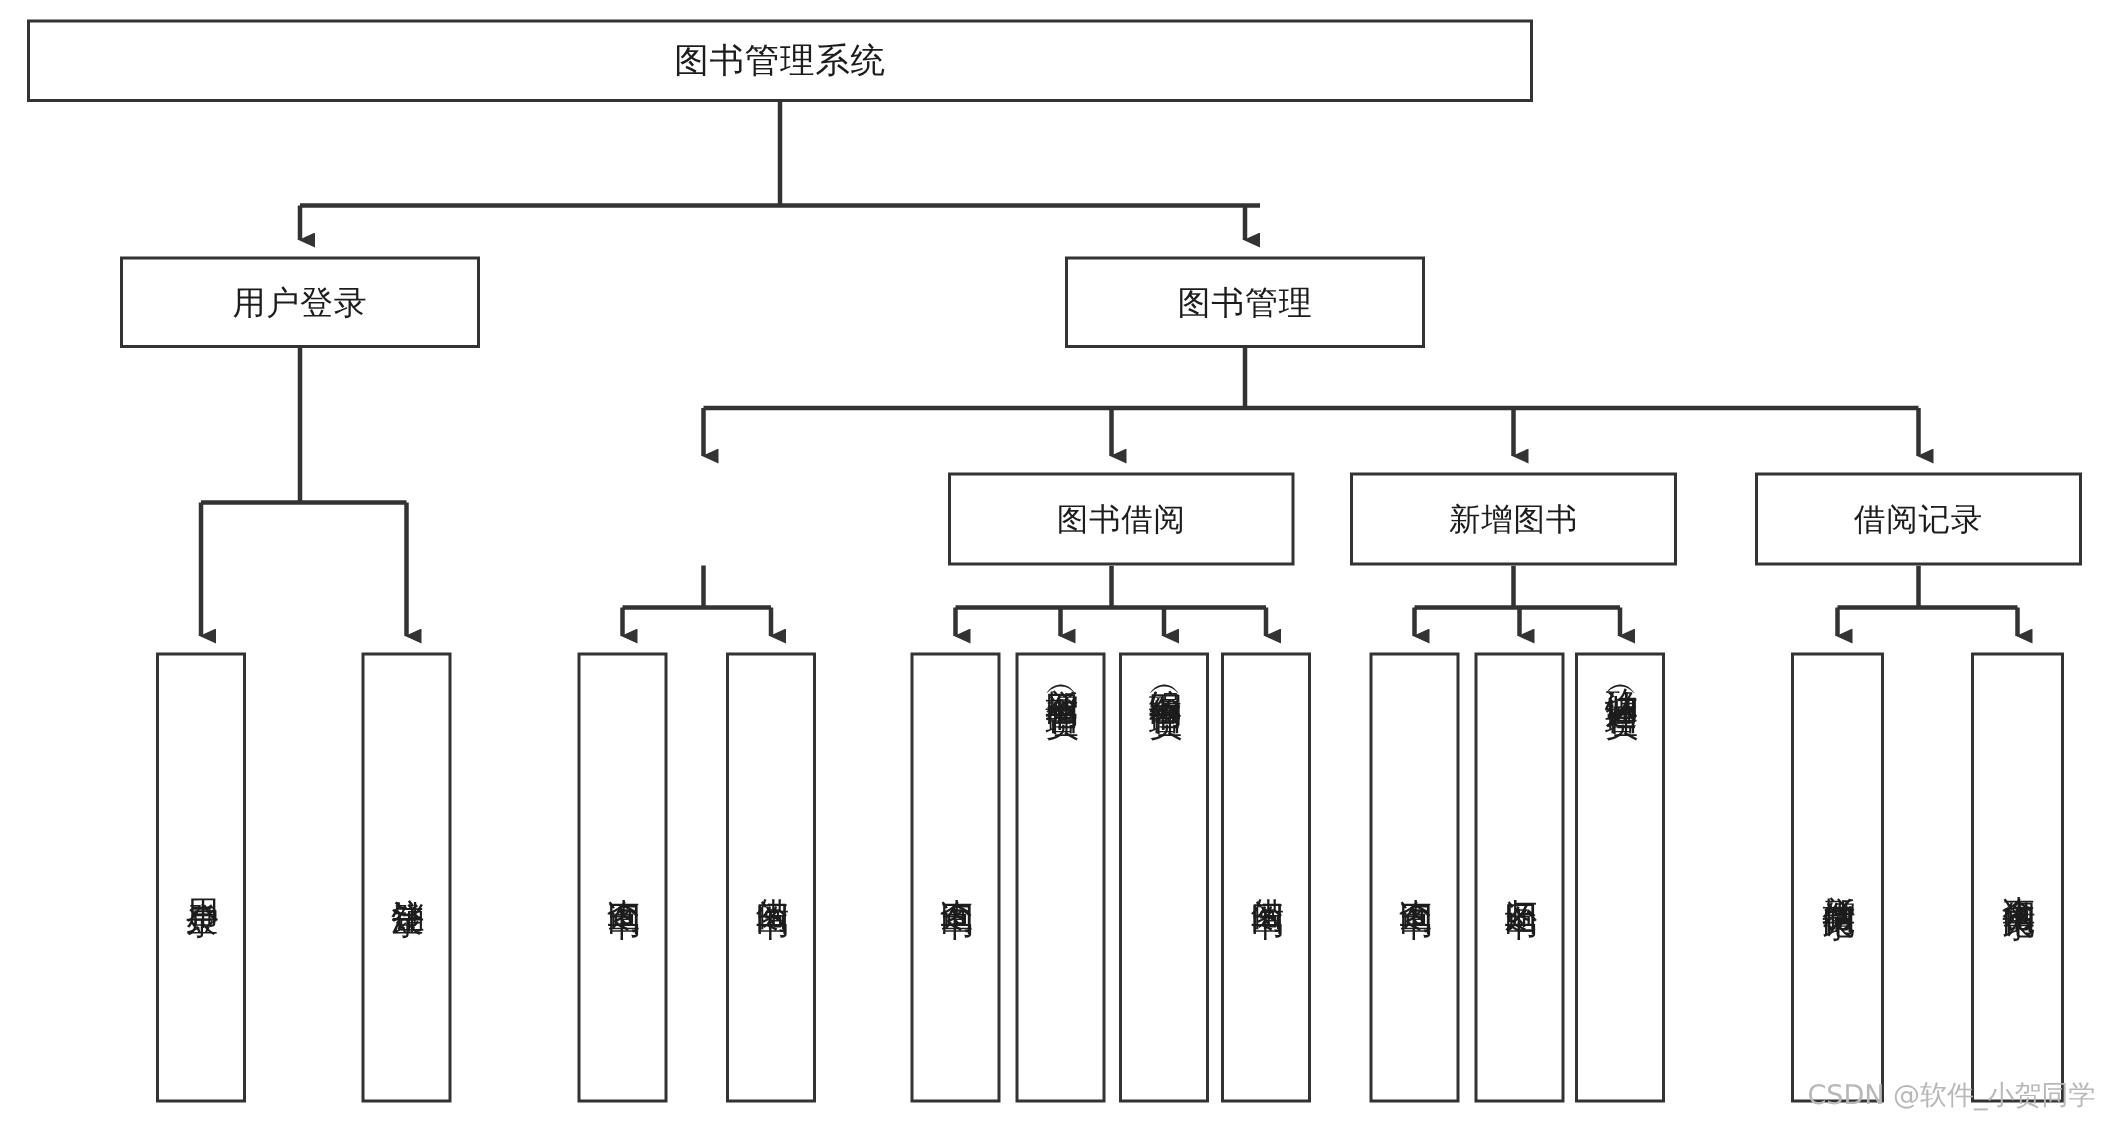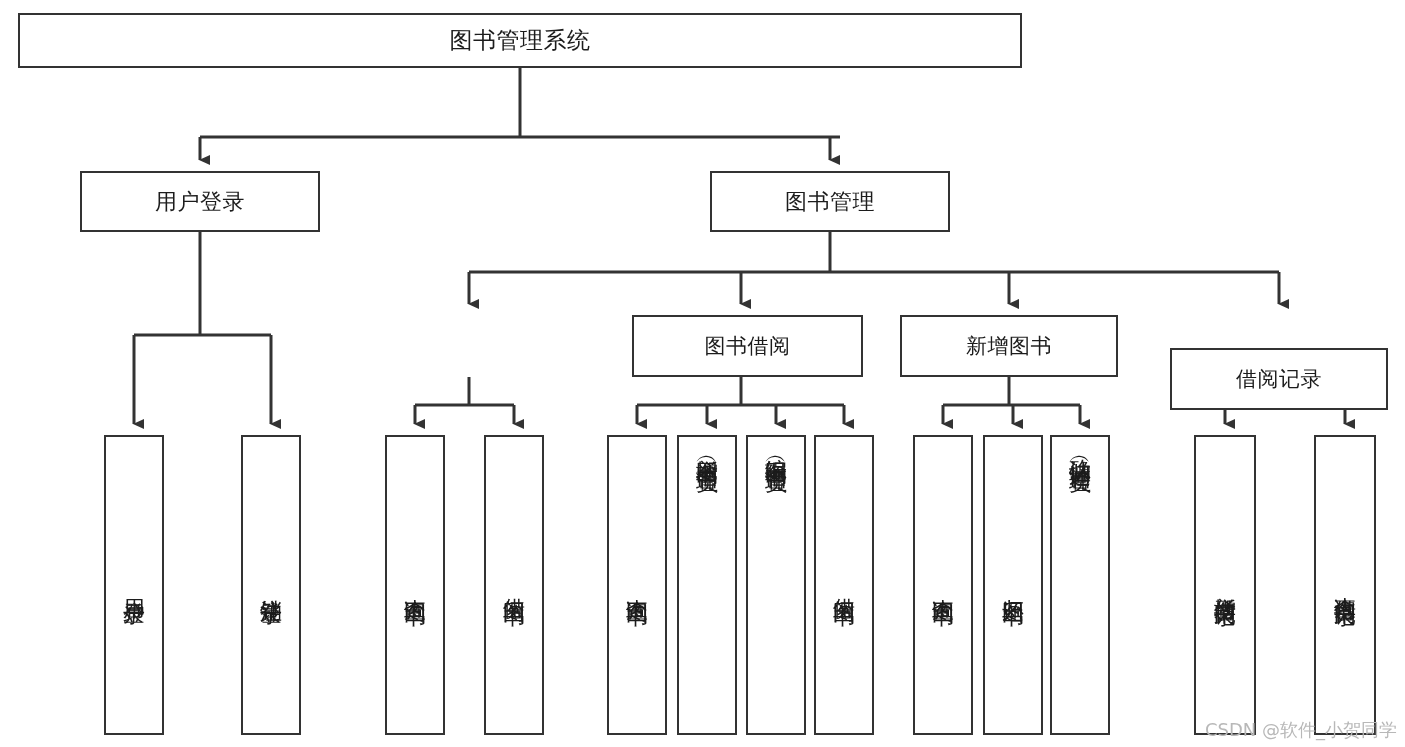--- a/index.html
+++ b/index.html
@@ -150,21 +150,21 @@
   <div class="node-box node-l2" style="left:710px; top:171px; width:240px; height:61px;">
     <span class="node-label">图书管理</span>
   </div>
 
   <div class="node-box node-l3" style="left:632px; top:315px; width:231px; height:62px;">
     <span class="node-label">图书借阅</span>
   </div>
   <div class="node-box node-l3" style="left:900px; top:315px; width:218px; height:62px;">
     <span class="node-label">新增图书</span>
   </div>
-  <div class="node-box node-l3" style="left:1170px; top:315px; width:218px; height:62px;margin-top:33px;">
+  <div class="node-box node-l3" style="left:1170px; top:315px; width:218px; height:62px;">
     <span class="node-label">借阅记录</span>
   </div>
 
   <div class="node-box node-leaf" style="left:104px; top:435px; width:60px; height:300px;">
     <span class="node-label">用户登录</span>
   </div>
   <div class="node-box node-leaf" style="left:241px; top:435px; width:60px; height:300px;">
     <span class="node-label">注销登录</span>
   </div>
   <div class="node-box node-leaf" style="left:385px; top:435px; width:60px; height:300px;">

